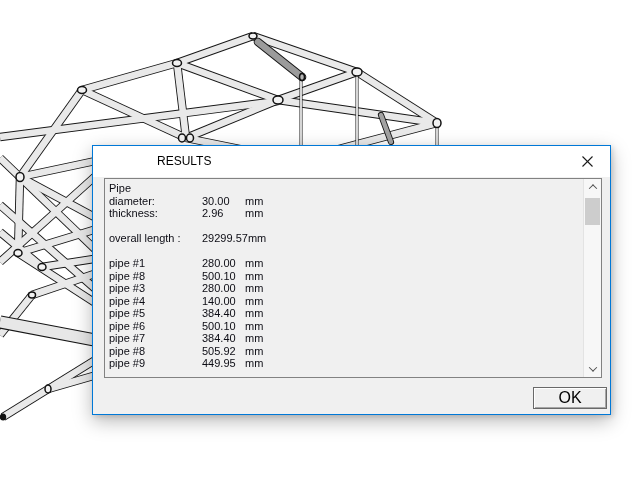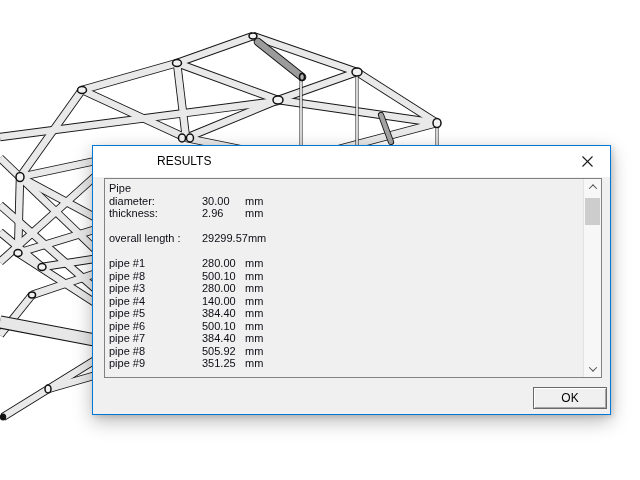--- a/index.html
+++ b/index.html
@@ -56,21 +56,21 @@
   .chev-up{border-left:1.6px solid #505050;border-top:1.6px solid #505050;transform:rotate(45deg) translate(1px,1px);}
   .chev-down{border-left:1.6px solid #505050;border-top:1.6px solid #505050;transform:rotate(225deg) translate(1px,1px);}
   .sb-thumb{
     position:absolute;left:1px;top:19px;width:15px;height:27px;background:#cdcdcd;
   }
   
   .ok-btn{
     position:absolute;left:440px;top:241px;width:74px;height:22px;
     box-sizing:border-box;background:#f0f0f0;border:1px solid #696969;
     box-shadow:inset 1px 1px 0 #ffffff,inset -1px -1px 0 #a6a6a6;
-    font-family:"Liberation Sans",sans-serif;font-size:12px;color:#000;
+    font-family:"Liberation Sans",sans-serif;font-size:16px;color:#000;
     display:flex;align-items:center;justify-content:center;padding:0;
   }
 </style>
 </head>
 <body>
 
 <div id="screen">
 
   <div id="viewport">
     <svg width="640" height="480" viewBox="0 0 640 480">
@@ -197,21 +197,21 @@
         <div class="row"><span class="c-label">overall length :</span><span class="c-val">29299.57</span><span class="c-unit">mm</span></div>
         <div class="row"><span class="c-label"></span><span class="c-val"></span><span class="c-unit"></span></div>
         <div class="row"><span class="c-label">pipe #1</span><span class="c-val">280.00</span><span class="c-unit">mm</span></div>
         <div class="row"><span class="c-label">pipe #8</span><span class="c-val">500.10</span><span class="c-unit">mm</span></div>
         <div class="row"><span class="c-label">pipe #3</span><span class="c-val">280.00</span><span class="c-unit">mm</span></div>
         <div class="row"><span class="c-label">pipe #4</span><span class="c-val">140.00</span><span class="c-unit">mm</span></div>
         <div class="row"><span class="c-label">pipe #5</span><span class="c-val">384.40</span><span class="c-unit">mm</span></div>
         <div class="row"><span class="c-label">pipe #6</span><span class="c-val">500.10</span><span class="c-unit">mm</span></div>
         <div class="row"><span class="c-label">pipe #7</span><span class="c-val">384.40</span><span class="c-unit">mm</span></div>
         <div class="row"><span class="c-label">pipe #8</span><span class="c-val">505.92</span><span class="c-unit">mm</span></div>
-        <div class="row"><span class="c-label">pipe #9</span><span class="c-val">351.25</span><span class="c-unit">mm</span></div>
+        <div class="row"><span class="c-label">pipe #9</span><span class="c-val">449.95</span><span class="c-unit">mm</span></div>
       </div>
 
       <div class="vscroll">
         <button class="sb-btn sb-up">
           <span class="chev chev-up"></span>
         </button>
         <div class="sb-thumb"></div>
         <button class="sb-btn sb-down">
           <span class="chev chev-down"></span>
         </button>

